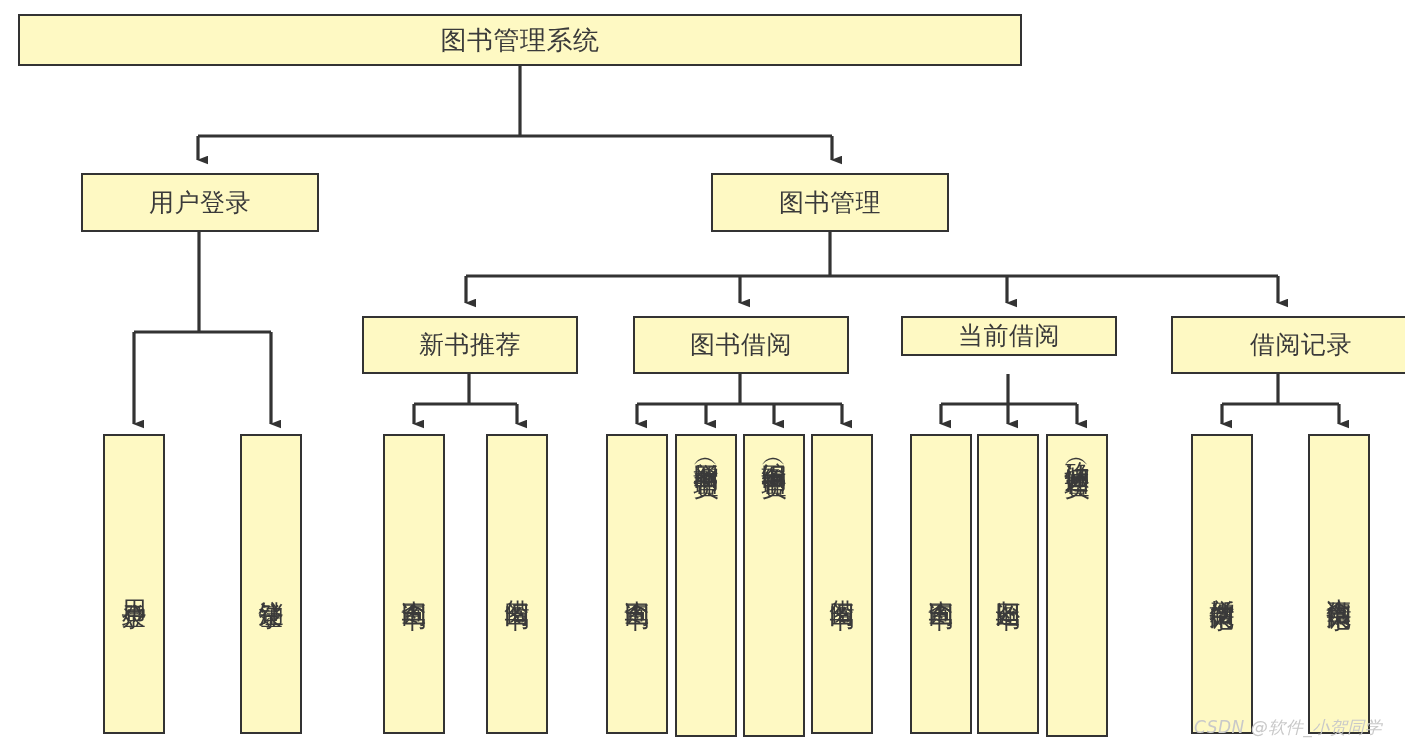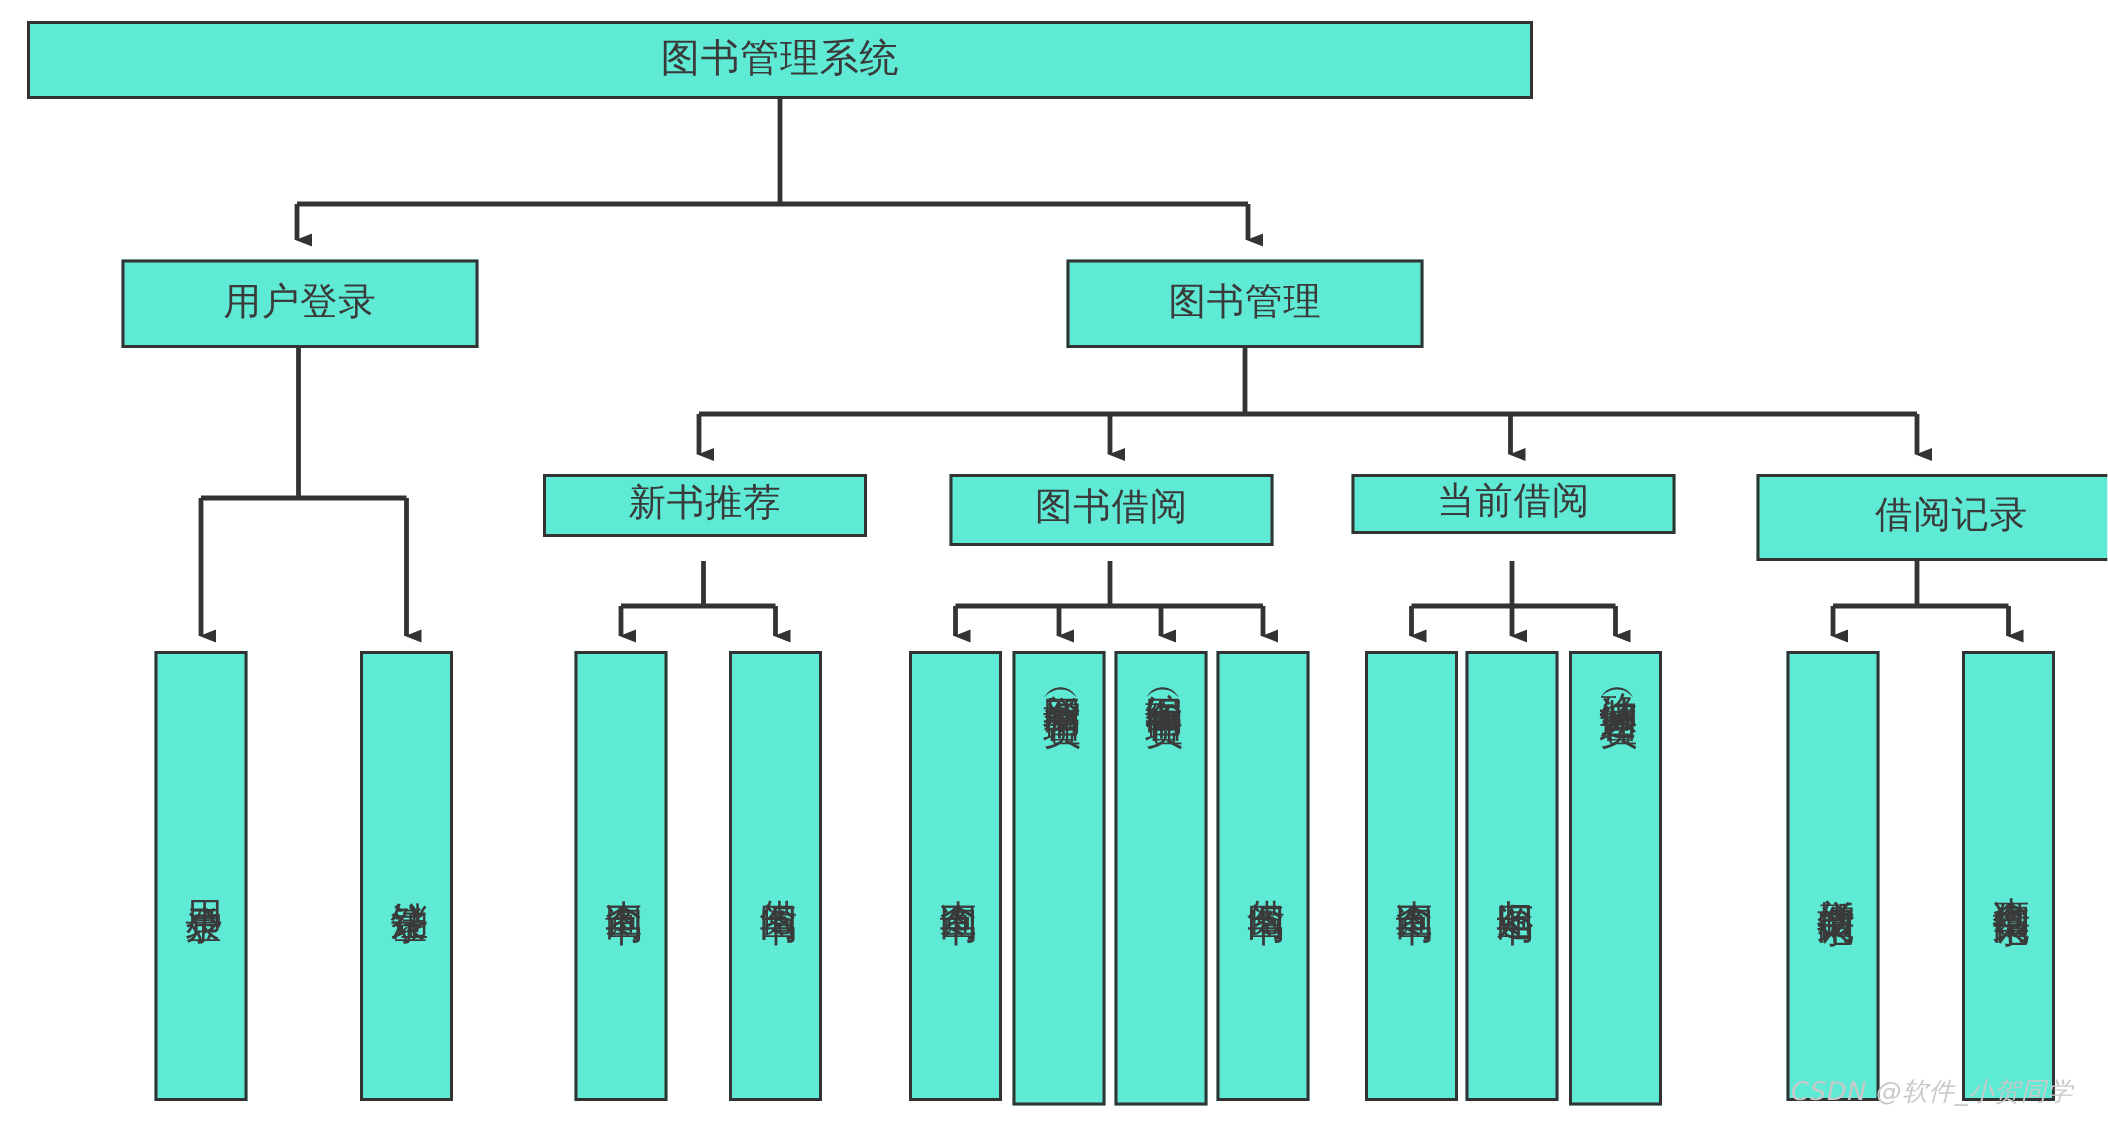--- a/index.html
+++ b/index.html
@@ -22,26 +22,25 @@
     left: 0;
     top: 0;
     width: 1405px;
     height: 747px;
     pointer-events: none;
   }
   .node {
     position: absolute;
     box-sizing: border-box;
     border: 2.5px solid #333333;
-    background: #5eead4;
+    background: #fef9c3;
     display: flex;
     align-items: center;
     justify-content: center;
     color: #3a3a3a;
-    font-family: Liberation Mono, monospace;
   }
   .node .lbl {
     display: block;
     text-align: center;
     line-height: 1.18;
     letter-spacing: 0.5px;
   }
   
   .node.horiz .lbl {
     font-size: 25px;
@@ -134,25 +133,25 @@
   </div>
 
   <div class="node horiz" style="left:81px; top:173px; width:238px; height:59px;">
     <span class="lbl">用户登录</span>
   </div>
 
   <div class="node horiz" style="left:711px; top:173px; width:238px; height:59px;">
     <span class="lbl">图书管理</span>
   </div>
 
-  <div class="node horiz" style="left:362px; top:316px; width:216px; height:42px;">
+  <div class="node horiz" style="left:362px; top:316px; width:216px; height:58px;">
     <span class="lbl">新书推荐</span>
   </div>
 
-  <div class="node horiz" style="left:633px; top:316px; width:216px; height:48px;">
+  <div class="node horiz" style="left:633px; top:316px; width:216px; height:58px;">
     <span class="lbl">图书借阅</span>
   </div>
 
   <div class="node horiz" style="left:901px; top:316px; width:216px; height:40px;">
     <span class="lbl">当前借阅</span>
   </div>
 
   <div class="node horiz" style="left:1171px; top:316px; width:260px; height:58px;">
     <span class="lbl">借阅记录</span>
   </div>

